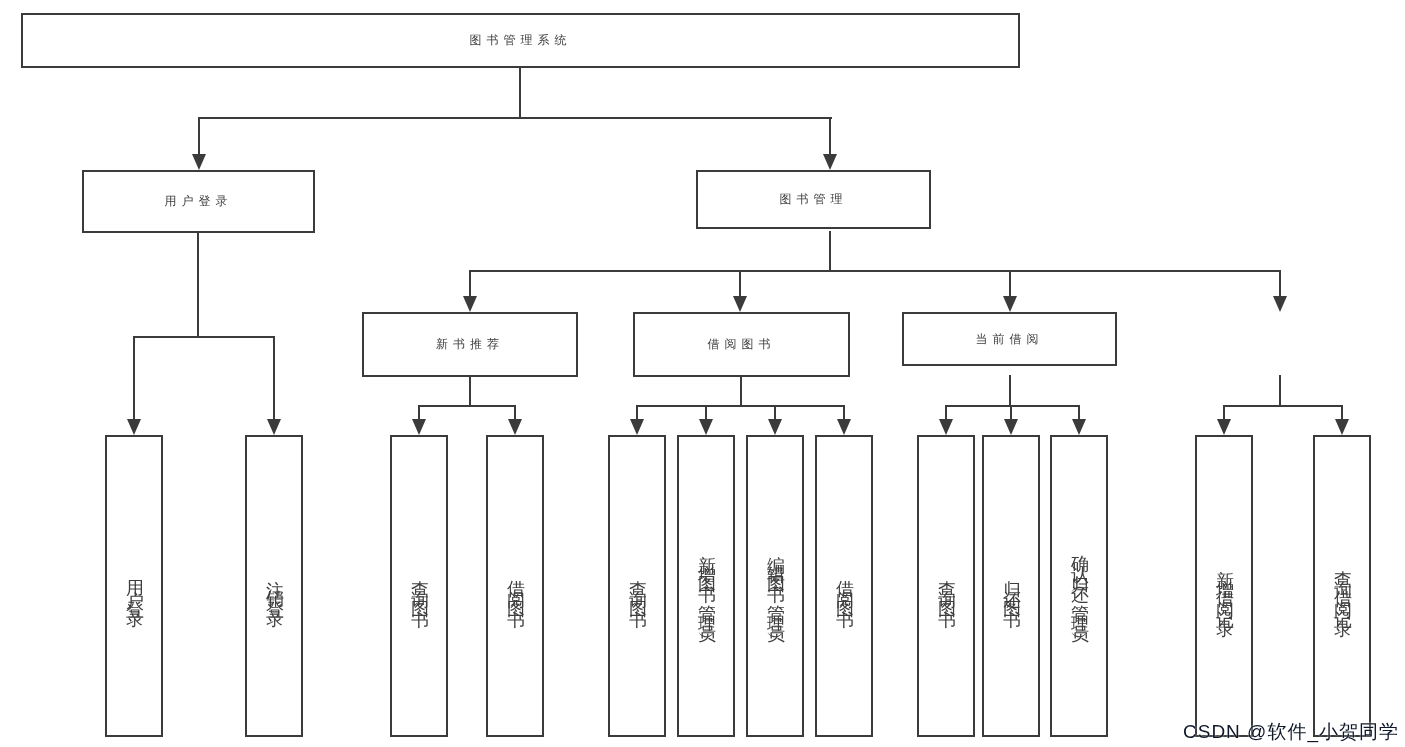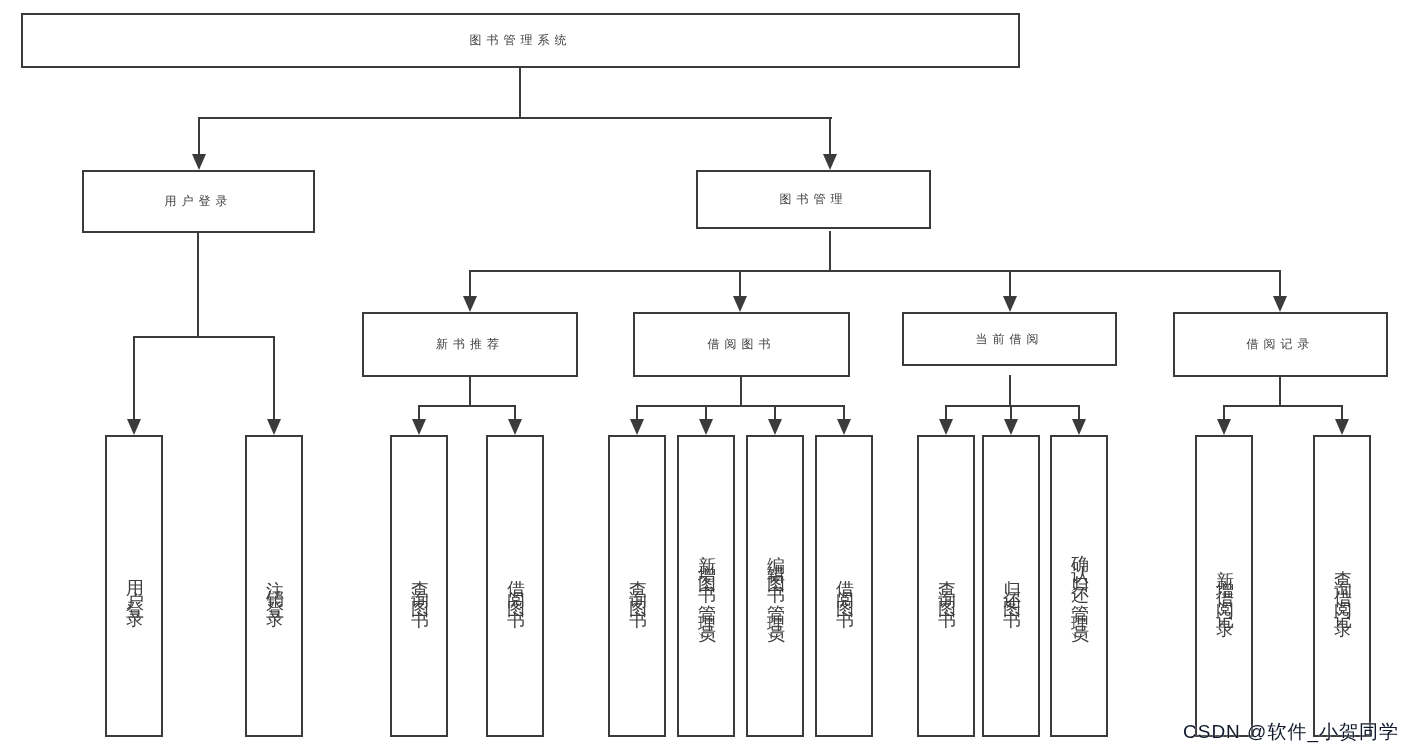--- a/index.html
+++ b/index.html
@@ -59,21 +59,20 @@
   <div class="ln" style="left:829px;top:231px;width:2px;height:41px"></div>
   <div class="ln" style="left:469px;top:270px;width:812px;height:2px"></div>
   <div class="arr" style="left:463px;top:270px;height:42px"></div>
   <div class="arr" style="left:733px;top:270px;height:42px"></div>
   <div class="arr" style="left:1003px;top:270px;height:42px"></div>
   <div class="arr" style="left:1273px;top:270px;height:42px"></div>
 
   <div class="node hnode" style="left:362px;top:312px;width:216px;height:65px">新书推荐</div>
   <div class="node hnode" style="left:633px;top:312px;width:217px;height:65px">借阅图书</div>
   <div class="node hnode" style="left:902px;top:312px;width:215px;height:54px">当前借阅</div>
-  <div class="node hnode" style="left:1173px;top:312px;width:215px;height:65px">借阅记录</div>
 
   <div class="ln" style="left:469px;top:375px;width:2px;height:32px"></div>
   <div class="ln" style="left:418px;top:405px;width:98px;height:2px"></div>
   <div class="arr" style="left:412px;top:405px;height:30px"></div>
   <div class="arr" style="left:508px;top:405px;height:30px"></div>
 
   <div class="ln" style="left:740px;top:375px;width:2px;height:32px"></div>
   <div class="ln" style="left:636px;top:405px;width:209px;height:2px"></div>
   <div class="arr" style="left:630px;top:405px;height:30px"></div>
   <div class="arr" style="left:699px;top:405px;height:30px"></div>

